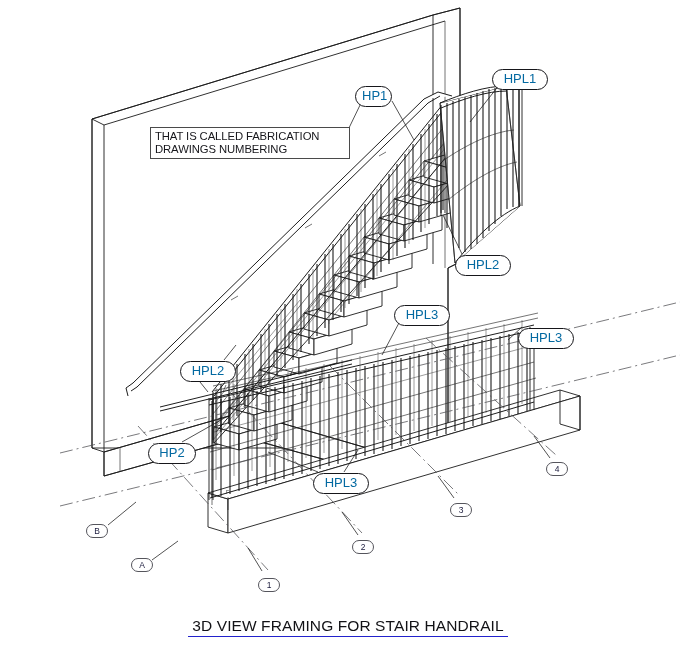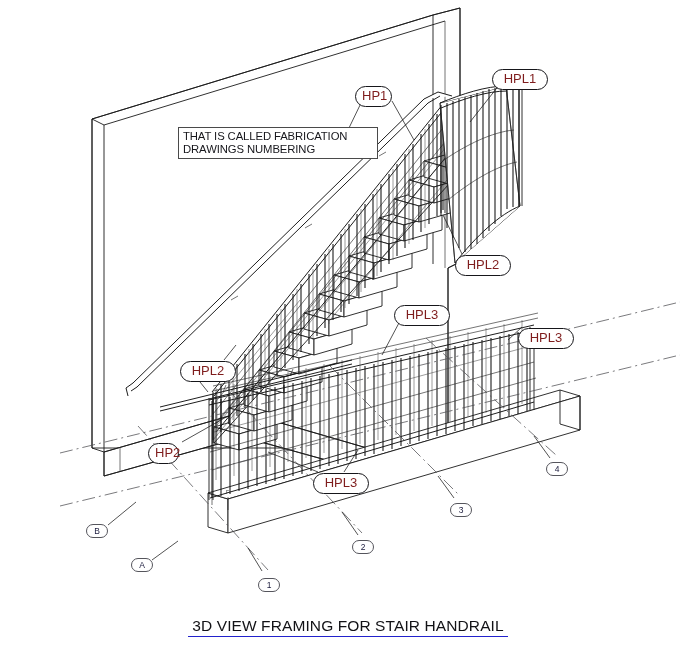--- a/index.html
+++ b/index.html
@@ -34,29 +34,28 @@
     width: 200px;
     box-sizing: border-box;
     border: 1px solid #4a4a4a;
     background: #ffffff;
     padding: 2px 3px 3px 4px;
     font-size: 11.3px;
     line-height: 12.6px;
     color: #17171c;
     letter-spacing: -0.1px;
     white-space: pre-line;
-    margin-left: 28px;
   }
   .bubble {
     position: absolute;
     box-sizing: border-box;
     background: #ffffff;
     border: 1.1px solid #16161a;
     border-radius: 40px;
-    color: #7f1d1d;
+    color: #0369a1;
     font-size: 13px;
     line-height: 16px;
     text-align: center;
     padding: 1px 6px 2px 6px;
     white-space: nowrap;
   }
   .grid-bubble {
     position: absolute;
     box-sizing: border-box;
     background: #ffffff;
@@ -499,21 +498,21 @@
 
   <div class="note-box">THAT IS CALLED FABRICATION
 DRAWINGS NUMBERING</div>
 
   <div class="bubble" style="left:355px; top:86px;  width:37px;">HP1</div>
   <div class="bubble" style="left:492px; top:69px;  width:56px;">HPL1</div>
   <div class="bubble" style="left:455px; top:255px; width:56px;">HPL2</div>
   <div class="bubble" style="left:394px; top:305px; width:56px;">HPL3</div>
   <div class="bubble" style="left:518px; top:328px; width:56px;">HPL3</div>
   <div class="bubble" style="left:180px; top:361px; width:56px;">HPL2</div>
-  <div class="bubble" style="left:148px; top:443px; width:31px;">HP2</div>
+  <div class="bubble" style="left:148px; top:443px; width:48px;">HP2</div>
   <div class="bubble" style="left:313px; top:473px; width:56px;">HPL3</div>
 
   <div class="grid-bubble" style="left:86px;  top:524px; width:22px;">B</div>
   <div class="grid-bubble" style="left:131px; top:558px; width:22px;">A</div>
   <div class="grid-bubble" style="left:258px; top:578px; width:22px;">1</div>
   <div class="grid-bubble" style="left:352px; top:540px; width:22px;">2</div>
   <div class="grid-bubble" style="left:450px; top:503px; width:22px;">3</div>
   <div class="grid-bubble" style="left:546px; top:462px; width:22px;">4</div>
 
   <div class="title">

